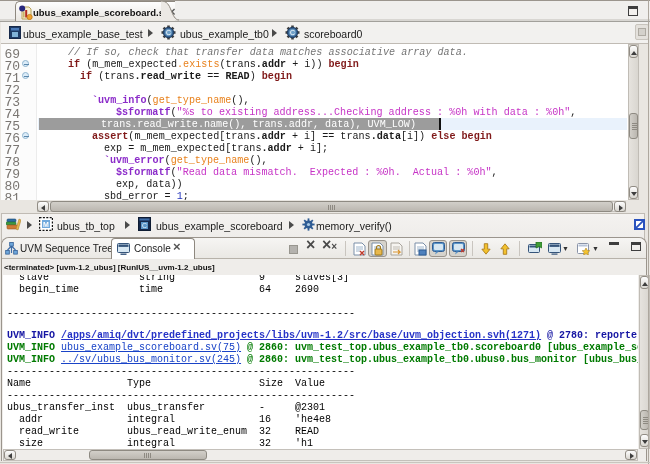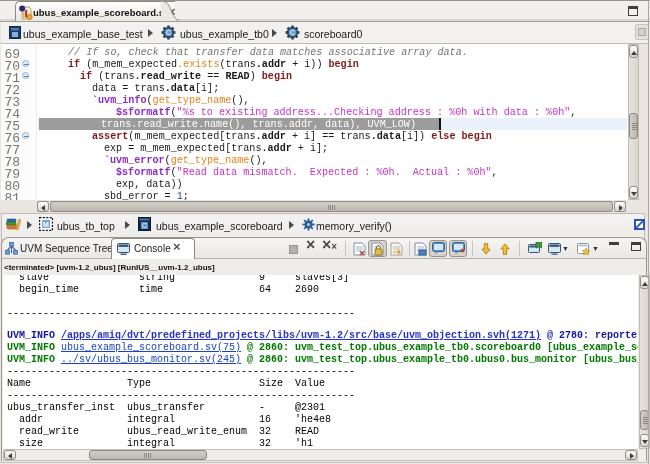--- a/index.html
+++ b/index.html
@@ -150,21 +150,20 @@
     <span class="lnum" style="top:123px">79</span>
     <span class="lnum" style="top:135px">80</span>
     <span class="lnum" style="top:147px">81</span>
     <span class="fold" style="top:16px"></span>
     <span class="fold" style="top:28px"></span>
     <span class="fold" style="top:88px"></span>
   </div>
   <span class="cl cmt" style="left:67px;top:3px">// If so, check that transfer data matches associative array data.</span>
   <span class="cl" style="left:67px;top:15px"><span class="kw">if</span> (m_mem_expected<span class="fn">.exists</span>(trans<span class="fld">.addr</span> + i)) <span class="kw">begin</span></span>
   <span class="cl" style="left:79px;top:27px"><span class="kw">if</span> (trans<span class="fld">.read_write</span> == <b>READ</b>) <span class="kw">begin</span></span>
-  <span class="cl" style="left:91px;top:39px">data = trans<span class="fld">.data</span>[i];</span>
   <span class="cl" style="left:91px;top:51px"><span class="mac">`uvm_info</span>(<span class="fn">get_type_name</span>(),</span>
   <span class="cl" style="left:115px;top:63px"><span class="mac">$sformatf</span>(<span class="str">"%s to existing address...Checking address : %0h with data : %0h"</span>,</span>
   <span class="cl" style="left:91px;top:87px"><span class="kw">assert</span>(m_mem_expected[trans<span class="fld">.addr</span> + i] == trans<span class="fld">.data</span>[i]) <span class="kw">else</span> <span class="kw">begin</span></span>
   <span class="cl" style="left:103px;top:99px">exp = m_mem_expected[trans<span class="fld">.addr</span> + i];</span>
   <span class="cl" style="left:103px;top:111px"><span class="mac">`uvm_error</span>(<span class="fn">get_type_name</span>(),</span>
   <span class="cl" style="left:115px;top:123px"><span class="mac">$sformatf</span>(<span class="str">"Read data mismatch.  Expected : %0h.  Actual : %0h"</span>,</span>
   <span class="cl" style="left:115px;top:135px">exp, data))</span>
   <span class="cl" style="left:103px;top:147px">sbd_error = <span style="color:#2233BB">1</span>;</span>
 </div>
 

